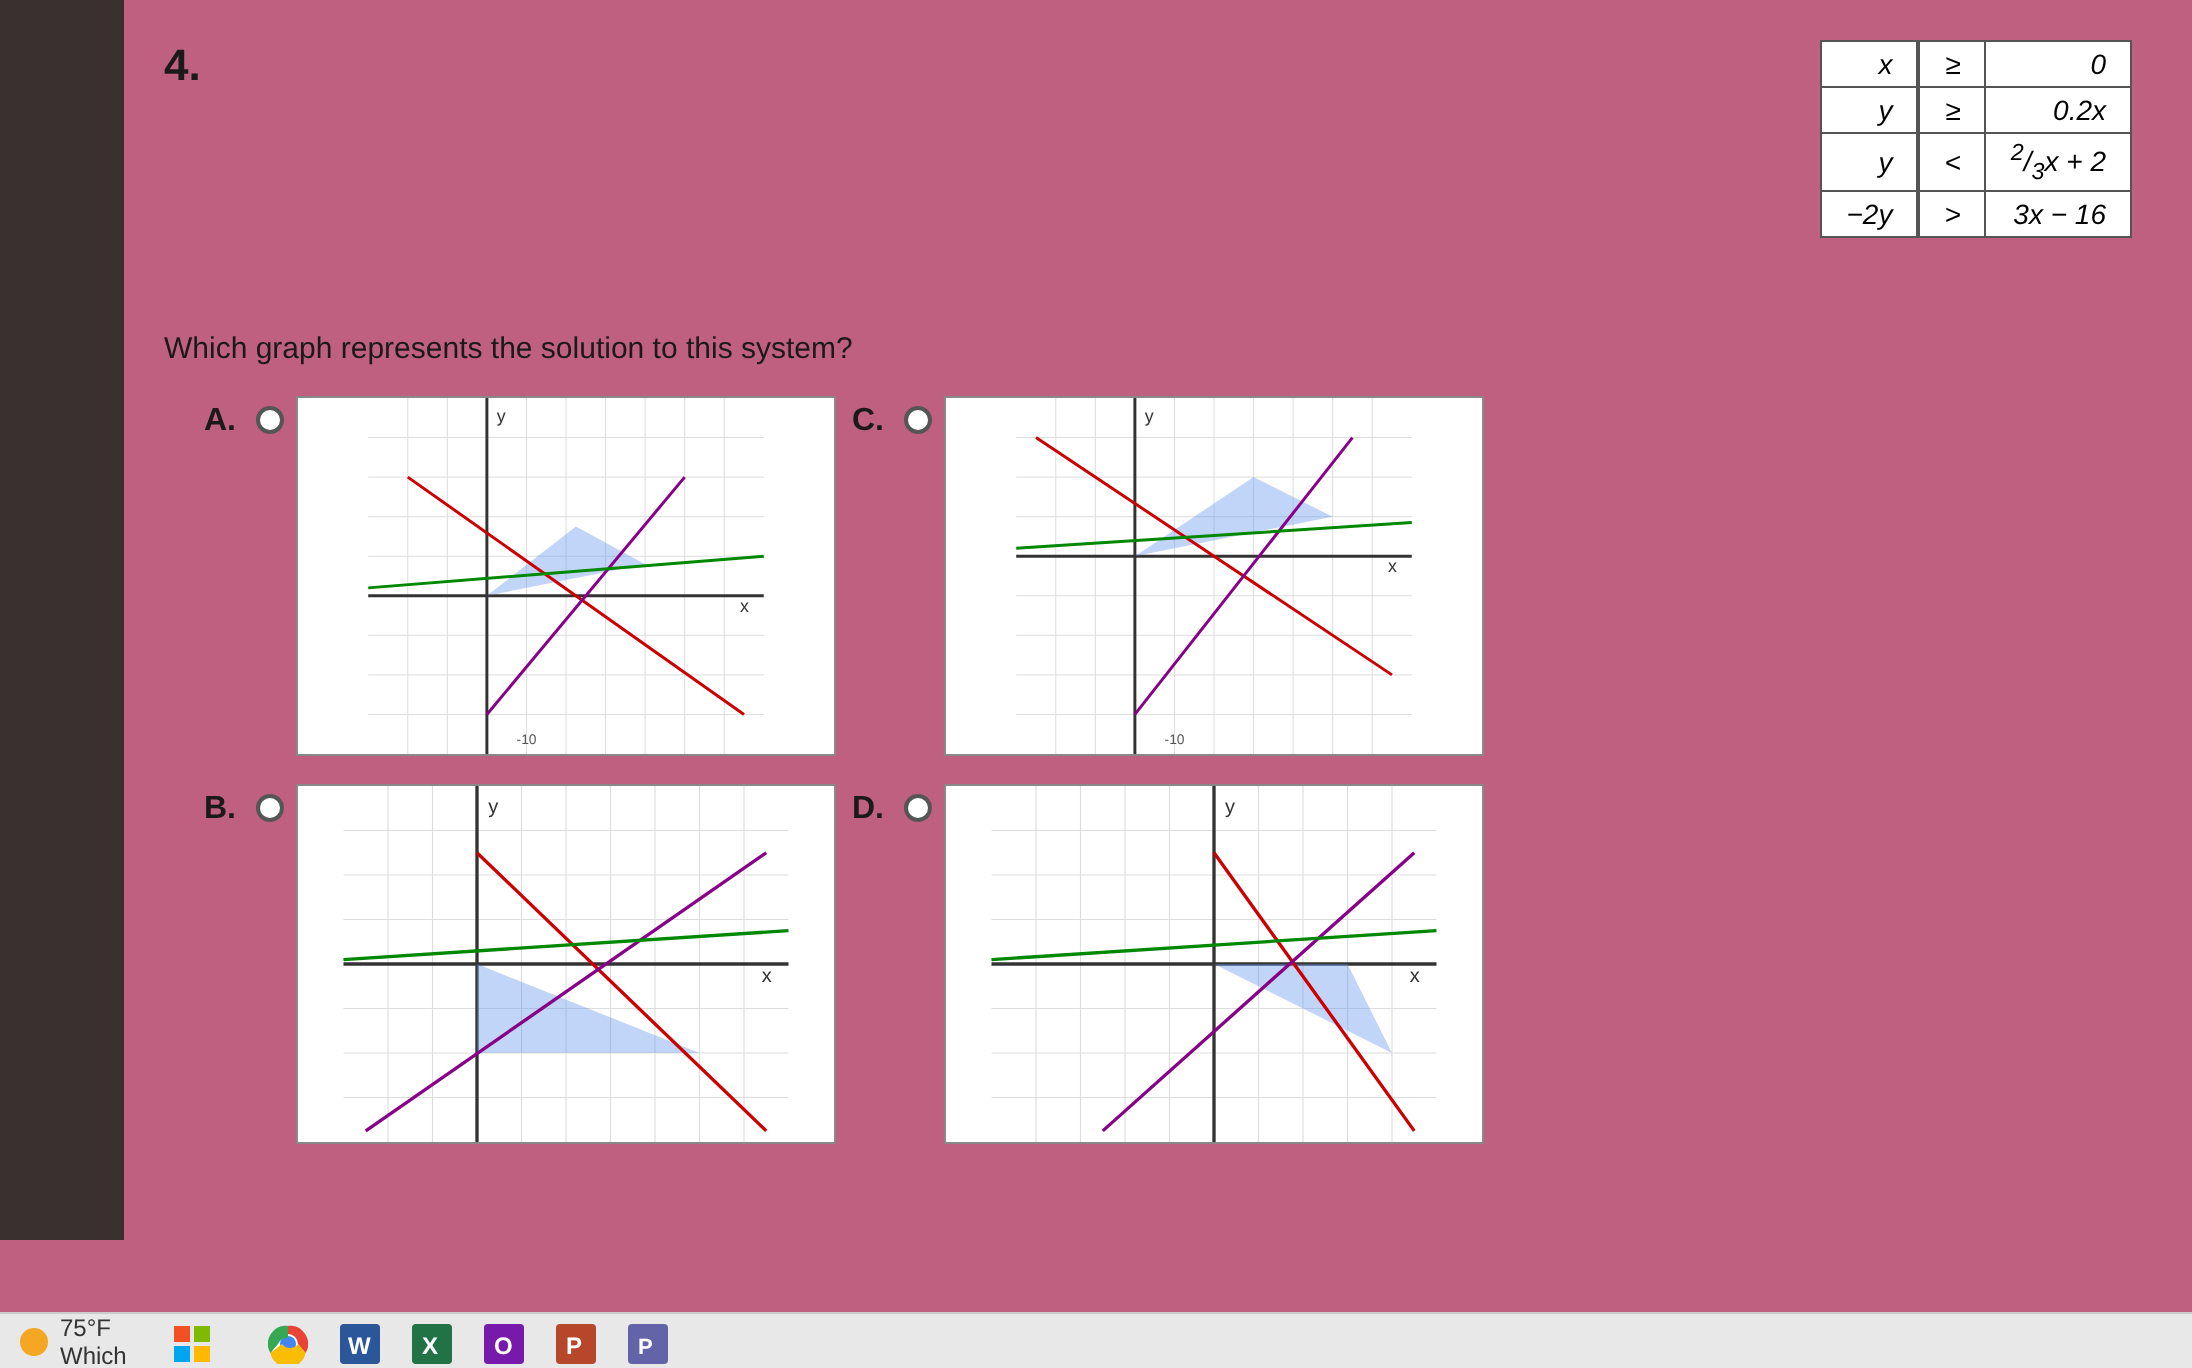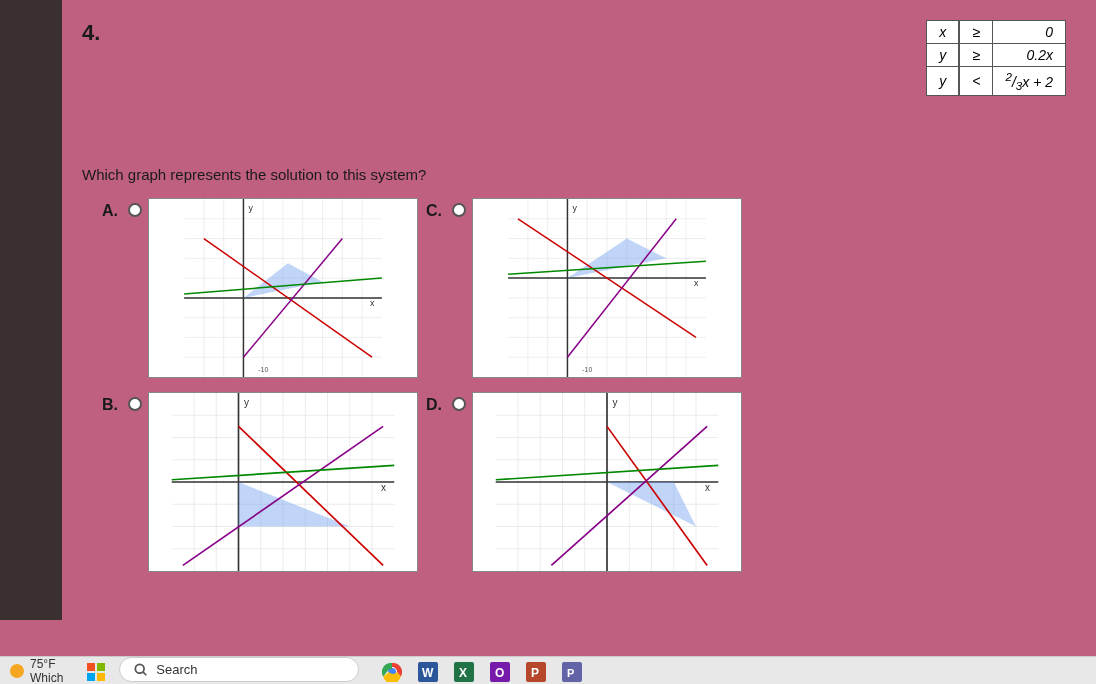--- a/index.html
+++ b/index.html
@@ -241,20 +241,25 @@
     </tr>
     <tr>
       <td class="ineq-lhs"><i>y</i></td>
       <td>≥</td>
       <td>0.2<i>x</i></td>
     </tr>
     <tr>
       <td class="ineq-lhs"><i>y</i></td>
       <td>&lt;</td>
       <td><sup>2</sup>/<sub>3</sub><i>x</i> + 2</td>
+    </tr>
+    <tr>
+      <td class="ineq-lhs">−2<i>y</i></td>
+      <td>&gt;</td>
+      <td>3<i>x</i> − 16</td>
     </tr>
   </tbody>
     </table>
 
   <div class="question-text">Which graph represents the solution to this system?</div>
 
   <div class="graphs-container">
 
     <div class="graph-option">
       <span class="option-label">A.</span>
@@ -435,27 +440,20 @@
 
   <div class="windows-btn">
     <div class="windows-icon">
       <span></span>
         <span></span>
         <span></span>
         <span></span>
     </div>
   </div>
 
-  <div class="search-bar">
-    <svg class="search-icon-svg" viewBox="0 0 16 16" fill="none" stroke="#555" stroke-width="2">
-      <circle cx="6.5" cy="6.5" r="5"></circle>
-      <line x1="10.5" y1="10.5" x2="14" y2="14"></line>
-    </svg>
-    <span class="search-text">Search</span>
-  </div>
 
   <div class="taskbar-icons">
 
     <div class="taskbar-icon">
       <svg width="20" height="20" viewBox="0 0 20 20">
         <circle cx="10" cy="10" r="9" fill="white" stroke="#ddd"></circle>
         <circle cx="10" cy="10" r="4" fill="#4285f4"></circle>
         <path d="M10 1 A9 9 0 0 1 18.8 14.5 L15 10 A5 5 0 0 0 10 5 Z" fill="#ea4335"></path>
         <path d="M18.8 14.5 A9 9 0 0 1 1.2 14.5 L7 10 A5 5 0 0 0 15 10 Z" fill="#fbbc04"></path>
         <path d="M1.2 14.5 A9 9 0 0 1 10 1 L10 7 A5 5 0 0 0 5 10 Z" fill="#34a853"></path>

